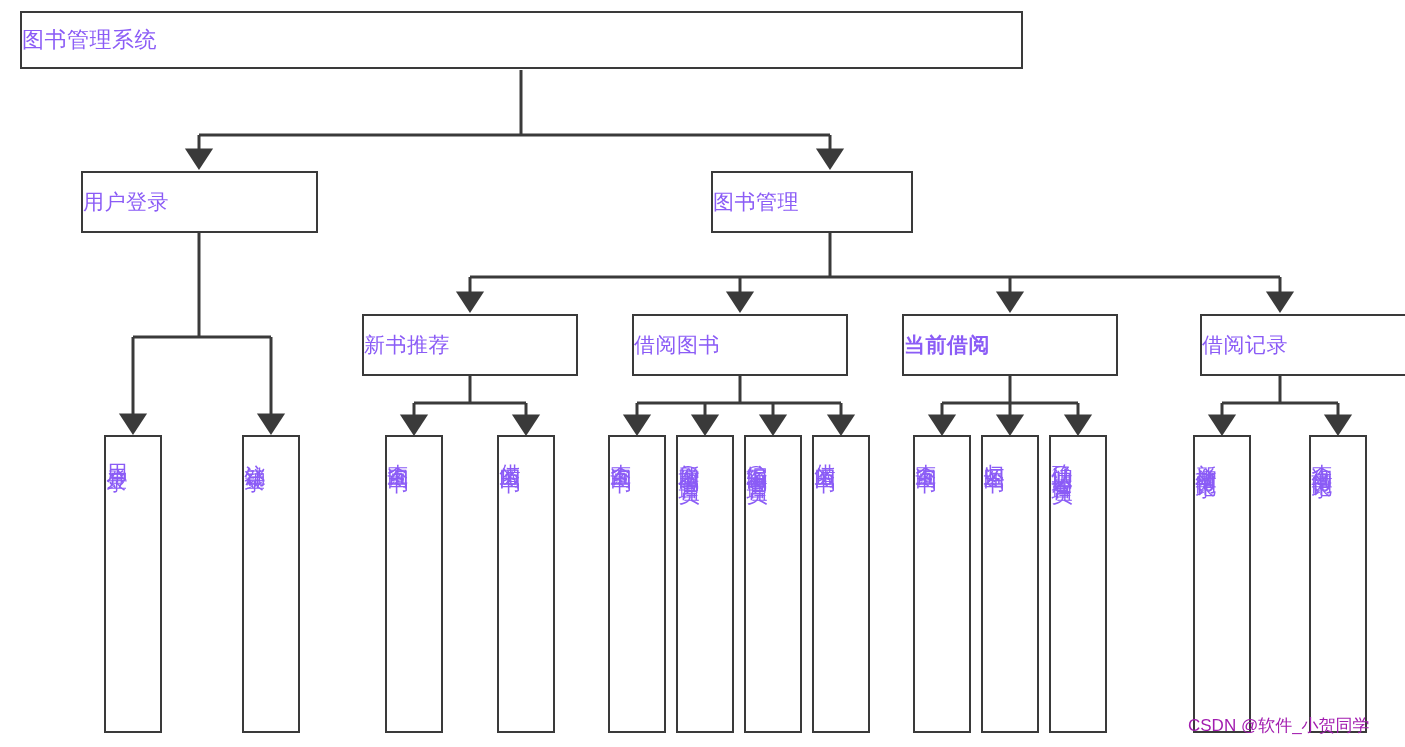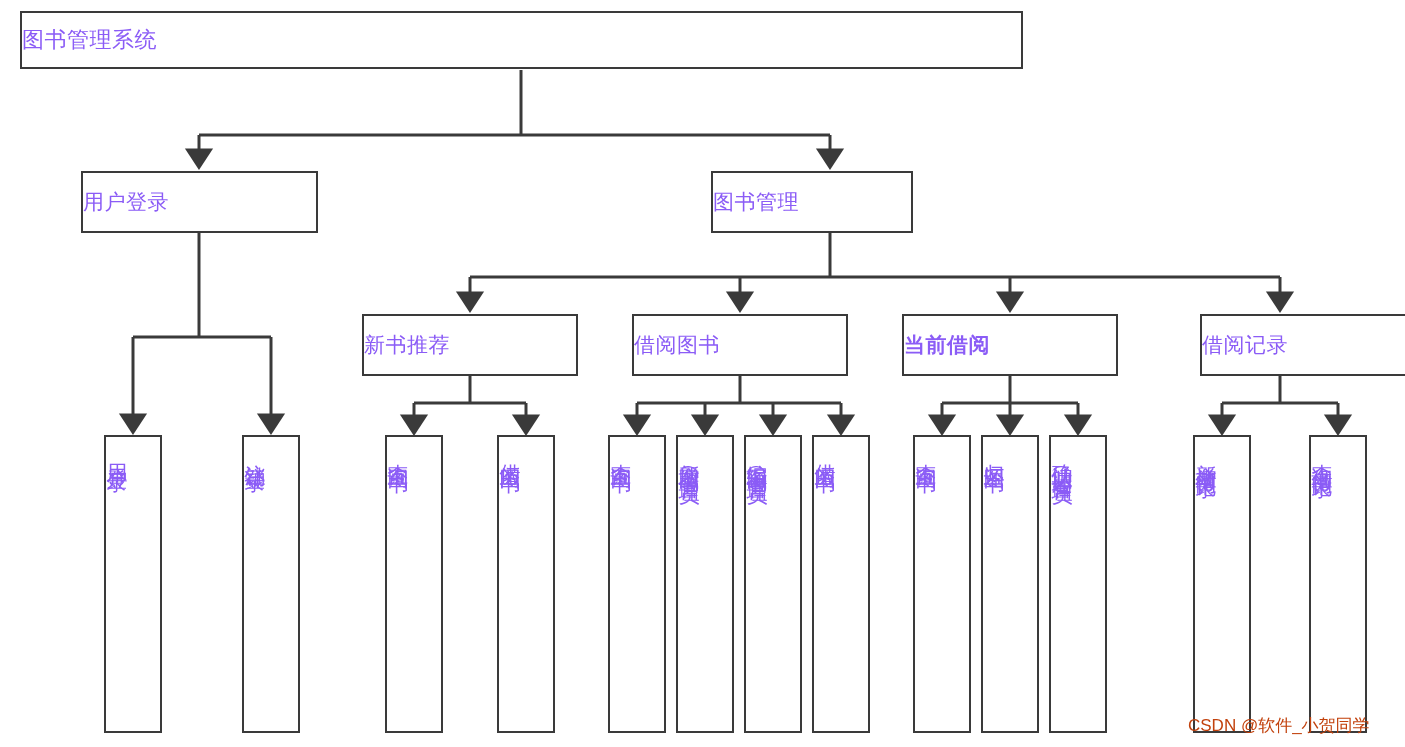--- a/index.html
+++ b/index.html
@@ -61,21 +61,21 @@
     font-size: 21px;
     line-height: 1.05;
     letter-spacing: 3px;
     white-space: nowrap;
   }
   .watermark {
     position: absolute;
     left: 1188px;
     top: 714px;
     font-size: 17px;
-    color: #c2410c;
+    color: #a21caf;
     white-space: nowrap;
     z-index: 5;
   }
 </style>
 </head>
 <body>
 
 <div id="canvas">
 
   <svg id="edges" viewBox="0 0 1405 747">

